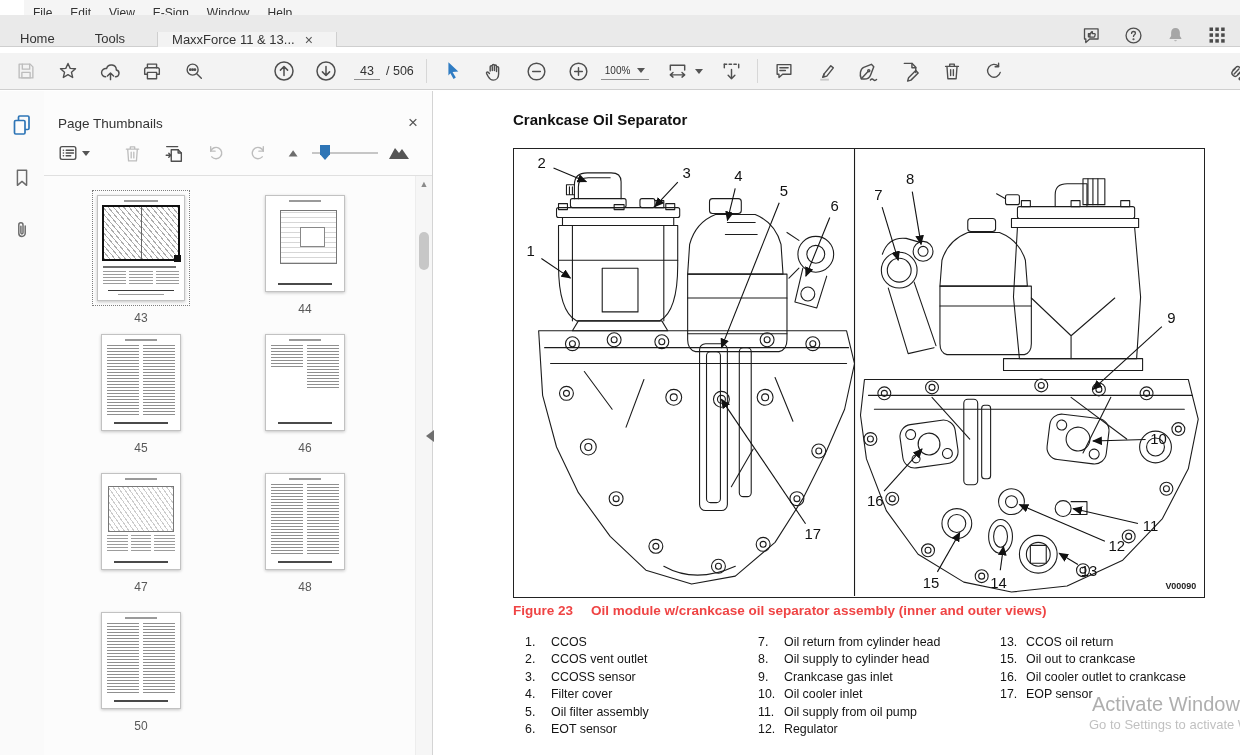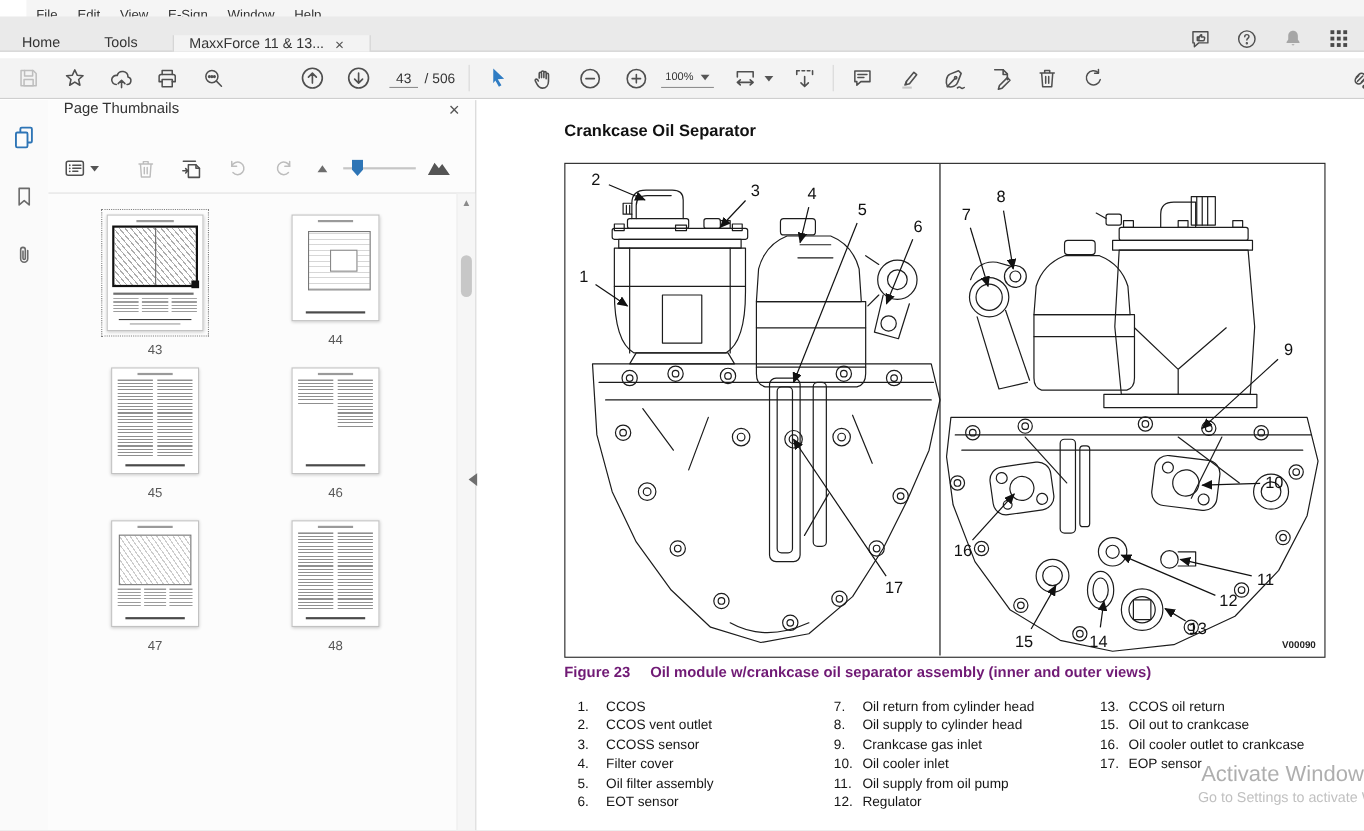--- a/index.html
+++ b/index.html
@@ -35,21 +35,21 @@
   .zoom-ctl{display:flex;align-items:center;gap:7px;font-size:10px;color:#333;
             border-bottom:1px solid #8f8f8f;padding:2px 4px 3px;margin-left:8px;}
   .caret{width:0;height:0;border-left:4px solid transparent;border-right:4px solid transparent;border-top:5px solid #555;}
 
   
   .rail{position:absolute;left:0;top:91px;width:44px;bottom:0;background:#fafafa;display:flex;
         flex-direction:column;align-items:center;padding-top:22px;gap:26px;box-sizing:border-box;}
 
   
   .panel{position:absolute;left:44px;top:91px;width:389px;bottom:0;background:#fcfcfc;border-right:1px solid #d4d4d4;box-sizing:border-box;}
-  .panel-header{height:40px;display:flex;align-items:flex-start;padding:0 14px;font-size:13.5px;color:#333;}
+  .panel-header{height:40px;display:flex;align-items:flex-end;padding:0 14px;font-size:13.5px;color:#333;}
   .panel-close{margin-left:auto;font-size:17px;color:#555;line-height:1;}
   .panel-tools{height:44px;display:flex;align-items:center;padding:0 12px;border-bottom:1px solid #e0e0e0;gap:14px;}
   .pt-div{width:1px;height:22px;background:#dcdcdc;}
   .slider-wrap{display:flex;align-items:center;gap:10px;margin-left:auto;padding-right:28px;}
   .slider-track{position:relative;width:66px;height:2px;background:#c6c6c6;}
   .slider-thumb{position:absolute;left:8px;top:-7px;width:10px;height:15px;background:#2e75b6;
                 clip-path:polygon(0 0,100% 0,100% 62%,50% 100%,0 62%);}
   .thumbs{position:absolute;left:0;top:85px;right:18px;bottom:0;display:grid;
           grid-template-columns:164px 164px;grid-auto-rows:139px;padding:14px 0 0 15px;overflow:hidden;}
   .thumb-cell{display:flex;flex-direction:column;align-items:center;}
@@ -84,21 +84,21 @@
   .ps-arrow{position:absolute;top:4px;left:3px;width:10px;height:8px;color:#8a8a8a;font-size:9px;line-height:8px;text-align:center;}
   .ps-thumb{position:absolute;top:56px;left:3px;width:10px;height:38px;background:#c7c7c7;border-radius:5px;}
 
   .collapse-handle{position:absolute;left:426px;top:430px;width:0;height:0;
       border-top:6px solid transparent;border-bottom:6px solid transparent;border-right:8px solid #6f6f6f;}
 
   
   .doc{position:absolute;left:434px;top:91px;right:0;bottom:0;background:#fff;}
   .doc-heading{position:absolute;left:79px;top:20px;font-size:15px;font-weight:bold;color:#111;margin:0;}
   .figure-box{position:absolute;left:79px;top:57px;width:692px;height:450px;border:1.5px solid #222;box-sizing:border-box;}
-  .fig-caption{position:absolute;left:79px;top:512px;font-size:13.5px;font-weight:bold;color:#701a75;}
+  .fig-caption{position:absolute;left:79px;top:512px;font-size:13.5px;font-weight:bold;color:#ef4444;}
   .fig-caption .fig-label{margin-right:18px;}
   .legend{position:absolute;left:91px;top:544px;display:grid;grid-template-rows:repeat(6,17.4px);
           grid-auto-flow:column;grid-template-columns:233px 242px 240px;font-size:12.4px;color:#151515;}
   .leg-item{display:flex;align-items:baseline;}
   .leg-num{width:26px;flex:none;}
 
   
   .wm1{position:absolute;left:1092px;top:693px;font-size:20px;color:rgba(130,130,130,.65);white-space:nowrap;}
   .wm2{position:absolute;left:1089px;top:717px;font-size:13px;color:rgba(150,150,150,.6);white-space:nowrap;}
 </style>
@@ -468,20 +468,33 @@
             <div class="mini">
               <div class="m-hline"></div>
               <div class="m-2col">
                 <i class="tl"></i>
                 <i class="tl"></i>
               </div>
               <div class="m-footline"></div>
             </div>
           </div>
           <div class="thumb-num">48</div>
+        </div>
+        <div class="thumb-cell">
+          <div class="thumb-pagewrap">
+            <div class="mini">
+              <div class="m-hline"></div>
+              <div class="m-2col">
+                <i class="tl"></i>
+                <i class="tl"></i>
+              </div>
+              <div class="m-footline"></div>
+            </div>
+          </div>
+          <div class="thumb-num">50</div>
         </div>
       </div>
     <div class="panel-scroll">
       <div class="ps-arrow">▲</div>
       <div class="ps-thumb"></div>
     </div>
   </div>
 
   <div class="collapse-handle"></div>
 

